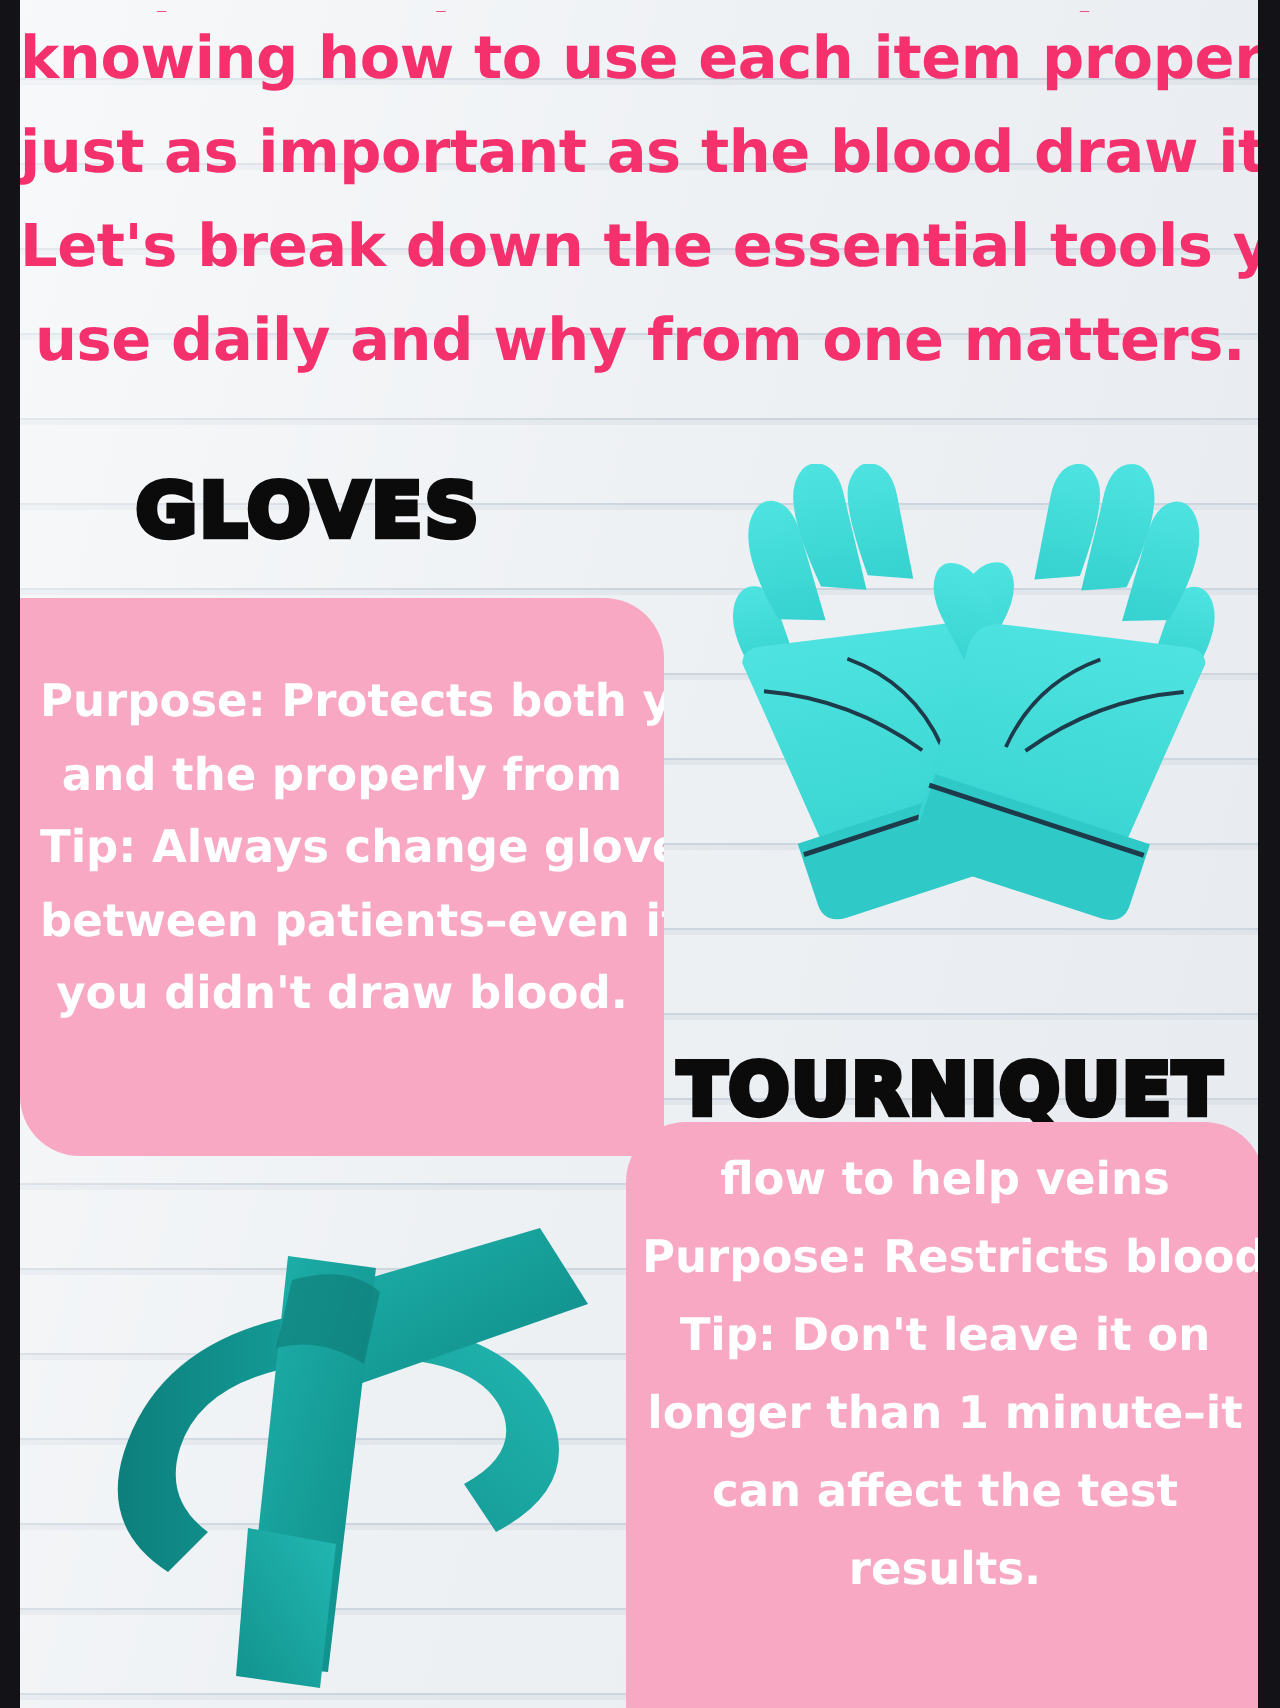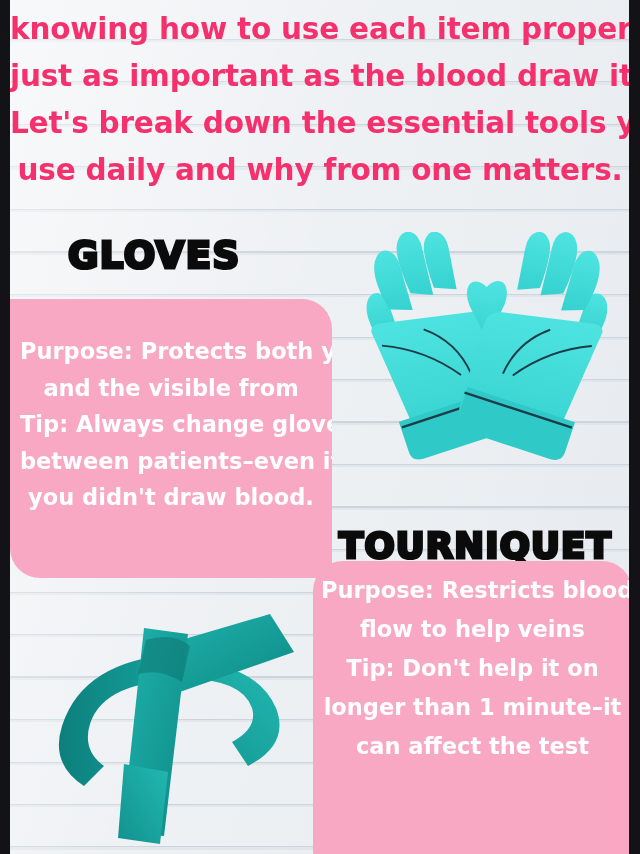--- a/index.html
+++ b/index.html
@@ -206,21 +206,21 @@
       <path d="M40 88 q2 -8 14 -6 l88 6 q14 1 16 14 l8 84 q2 14 -12 16 l-72 10 q-13 2 -16 -11 z" fill="url(#gl)"></path>
       <path d="M50 182 l112 -14 l4 32 q1 11 -11 12 l-88 11 q-12 1 -13 -10 z" fill="#2fc9c7"></path>
       <line x1="52" y1="188" x2="164" y2="174" stroke="#1d3b4a" stroke-width="2.4"></line>
       <path d="M48 104 q42 12 72 44" fill="none" stroke="#1d3b4a" stroke-width="1.9"></path>
       <path d="M92 96 q30 18 38 52" fill="none" stroke="#1d3b4a" stroke-width="1.9"></path>
     </g>
   </svg>
 
   <div class="card" id="card-gloves">
     <span class="ln">Purpose: Protects both you</span>
-    <span class="ln">and the visible from</span>
+    <span class="ln">and the properly from</span>
     <span class="ln">Tip: Always change gloves</span>
     <span class="ln">between patients–even if</span>
     <span class="ln">you didn't draw blood.</span>
   </div>
 
   <div class="section-title" id="title-tourniquet">TOURNIQUET</div>
 
   <svg id="tourniquet" viewBox="0 0 310 262">
     <defs>
       <linearGradient id="tq1" x1="0" y1="0" x2="1" y2="1">
@@ -244,23 +244,24 @@
     <path d="M136 60 l116 -34 l24 38 l-120 42 z" fill="url(#tq1)"></path>
 
     <path d="M126 40 l44 6 l-24 202 l-42 -4 z" fill="url(#tq1)"></path>
 
     <path d="M106 176 l44 8 l-8 72 l-42 -6 z" fill="url(#tq3)"></path>
 
     <path d="M128 52 q28 -8 44 6 l-8 36 q-22 -14 -44 -8 z" fill="#0c7471" opacity=".55"></path>
   </svg>
 
   <div class="card" id="card-tourniquet">
+    <span class="ln">flow to help veins</span>
     <span class="ln">Purpose: Restricts blood</span>
-    <span class="ln">flow to help veins</span>
-    <span class="ln">Tip: Don't help it on</span>
+    <span class="ln">Tip: Don't leave it on</span>
     <span class="ln">longer than 1 minute–it</span>
     <span class="ln">can affect the test</span>
+    <span class="ln">results.</span>
   </div>
 
   <div class="edge-bar left"></div>
   <div class="edge-bar right"></div>
 
 </div>
 
 </body></html>

